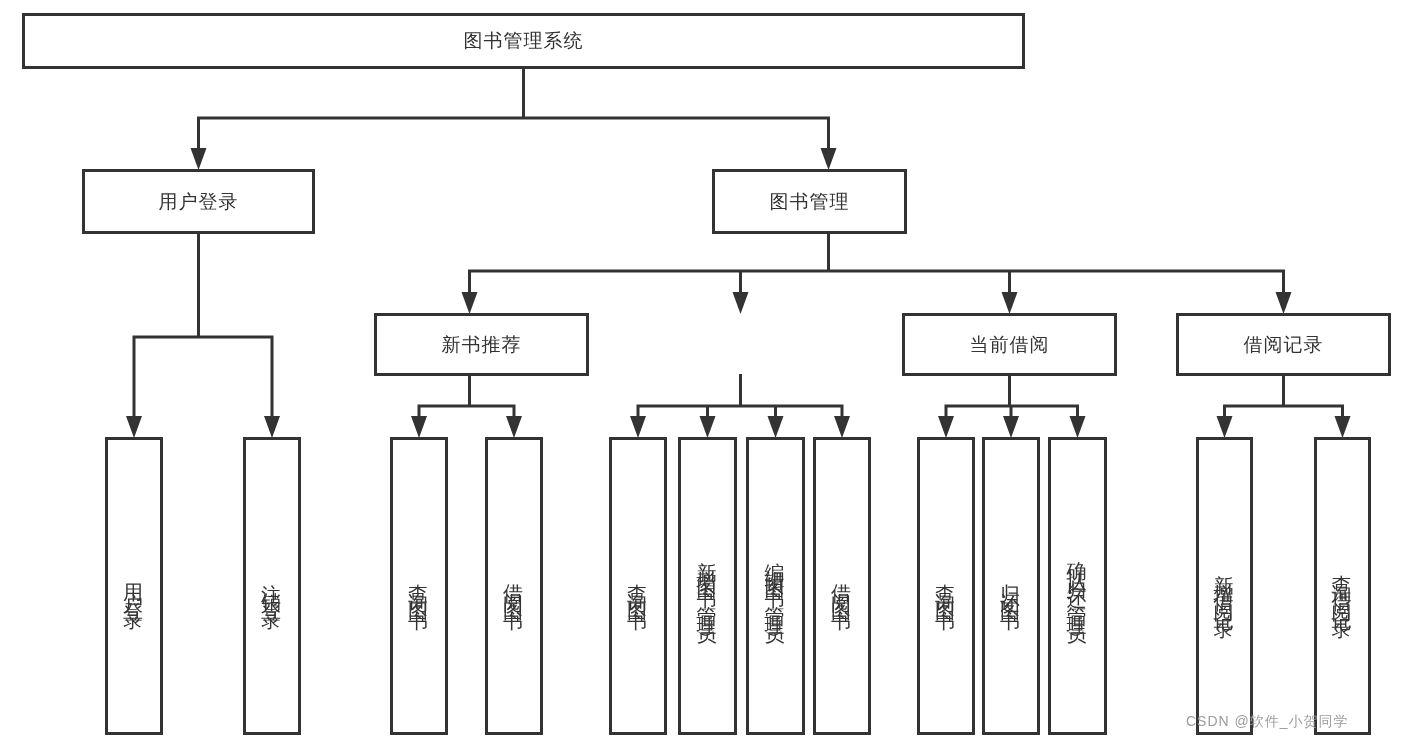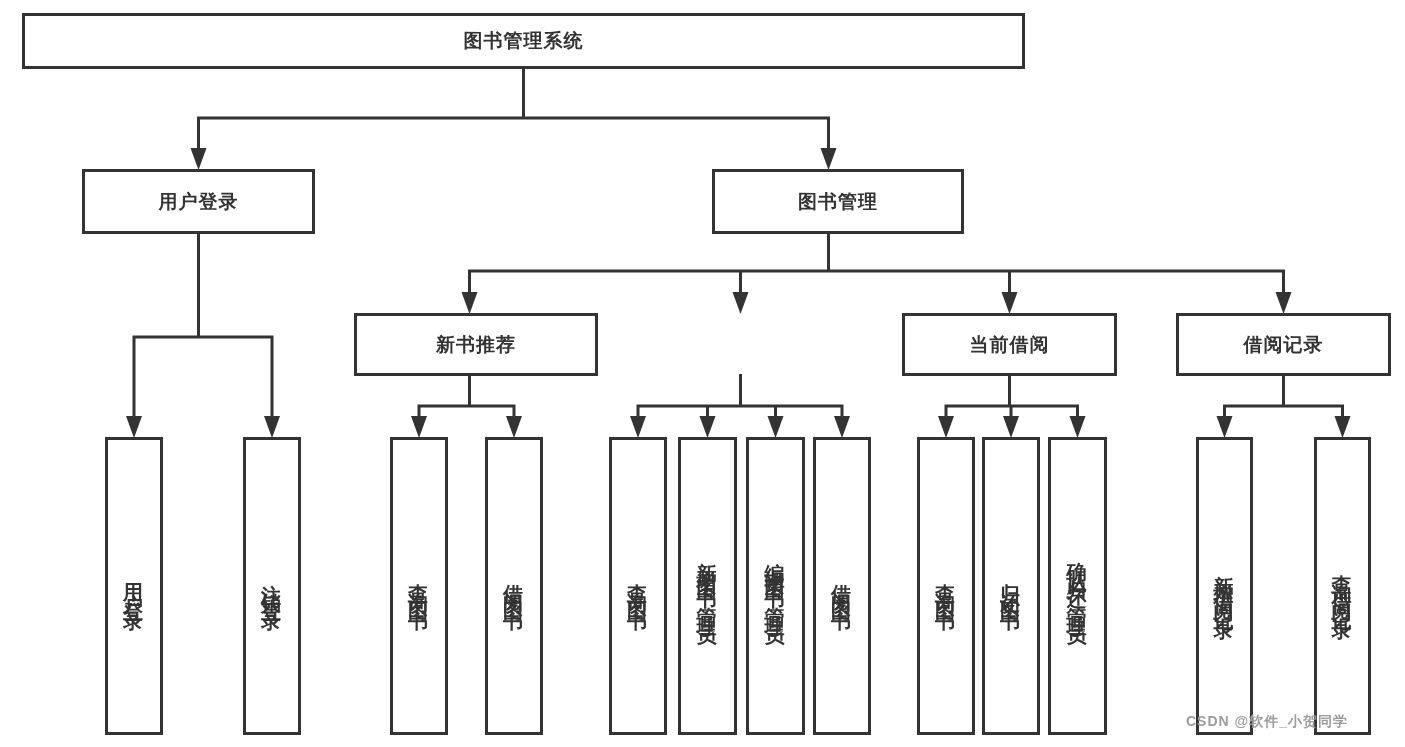--- a/index.html
+++ b/index.html
@@ -7,21 +7,20 @@
     padding: 0;
     background: #ffffff;
     font-family: "Liberation Sans", "DejaVu Sans", sans-serif;
   }
   .canvas {
     position: relative;
     width: 1405px;
     height: 747px;
     background: #ffffff;
     overflow: hidden;
-    font-weight: bold;
   }
   .connectors {
     position: absolute;
     left: 0;
     top: 0;
     width: 1405px;
     height: 747px;
     z-index: 1;
   }
   .node {
@@ -107,25 +106,25 @@
     </g>
   </svg>
 
   <div class="node" style="left:22px; top:13px; width:1003px; height:56px;">
     <span class="h-label">图书管理系统</span>
   </div>
 
   <div class="node" style="left:82px; top:169px; width:233px; height:65px;">
     <span class="h-label">用户登录</span>
   </div>
-  <div class="node" style="left:712px; top:169px; width:252px; height:65px;">
+  <div class="node" style="left:712px; top:169px; width:195px; height:65px;">
     <span class="h-label">图书管理</span>
   </div>
 
-  <div class="node" style="left:354px; top:313px; width:244px; height:63px;">
+  <div class="node" style="left:374px; top:313px; width:215px; height:63px;">
     <span class="h-label">新书推荐</span>
   </div>
   <div class="node" style="left:902px; top:313px; width:215px; height:63px;">
     <span class="h-label">当前借阅</span>
   </div>
   <div class="node" style="left:1176px; top:313px; width:215px; height:63px;">
     <span class="h-label">借阅记录</span>
   </div>
 
   <div class="node" style="left:105px; top:437px; width:58px; height:298px;">

